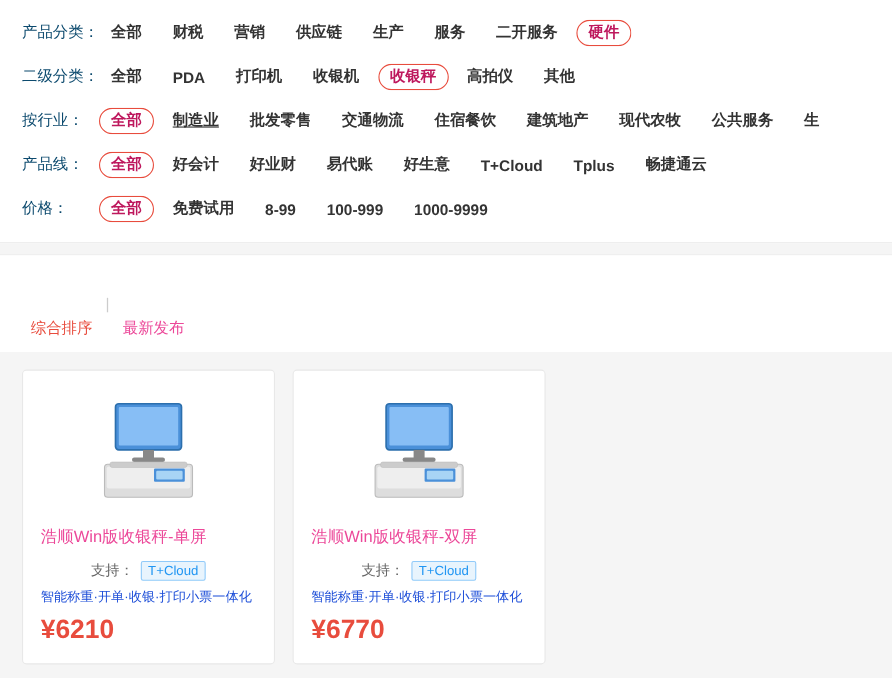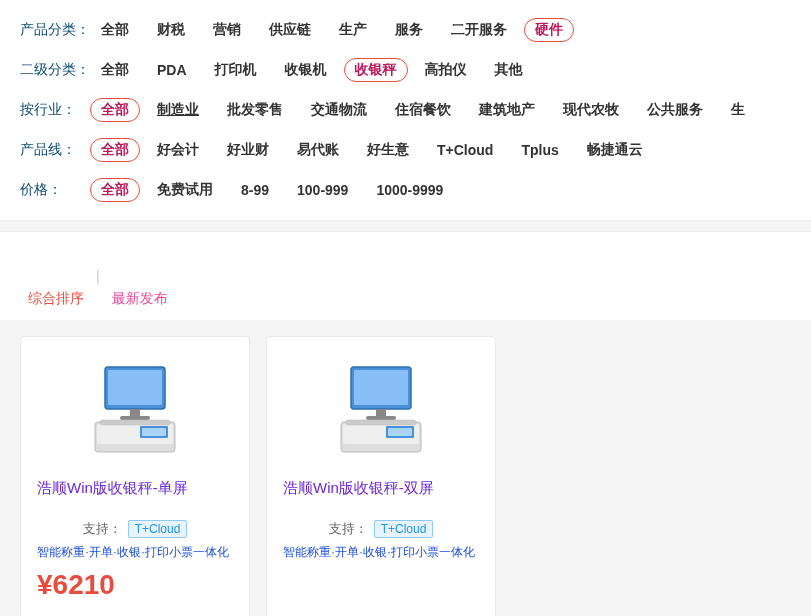--- a/index.html
+++ b/index.html
@@ -92,22 +92,22 @@
       align-items: center;
       height: 110px;
       margin-bottom: 12px;
     }
     .product-img svg {
       width: 120px;
       height: 100px;
     }
     .product-name {
       font-size: 15px;
-      color: #6d28d9;
-      margin-bottom: 22px;
+      color: #ec4899;
+      margin-bottom: 12px;
       font-weight: 500;
     }
     .product-support {
       display: flex;
       align-items: center;
       gap: 6px;
       margin-bottom: 6px;
       font-size: 13px;
       color: #666;
       justify-content: center;
@@ -119,21 +119,21 @@
       border-radius: 2px;
       padding: 1px 6px;
       font-size: 12px;
     }
     .product-desc {
       font-size: 12px;
       color: #1d4ed8;
       margin-bottom: 8px;
     }
     .product-price {
-      font-size: 28px;
+      font-size: 24px;
       color: #e84c3d;
       font-weight: bold;
     }
   </style>
 </head>
 <body>
 
 <div class="filter-section">
 
   <div class="filter-row">
@@ -257,14 +257,15 @@
           <rect x="65" y="64" width="28" height="12" rx="1" fill="#4a90d9"></rect>
           <rect x="67" y="66" width="24" height="8" rx="1" fill="#a8d4f5"></rect>
         </svg>
       </div>
       <div class="product-name">浩顺Win版收银秤-双屏</div>
       <div class="product-support">
         <span>支持：</span>
         <span class="support-tag">T+Cloud</span>
       </div>
       <div class="product-desc">智能称重·开单·收银·打印小票一体化</div>
+      <div class="product-price">¥6770</div>
     </div>
   </div>
 
 </body></html>

